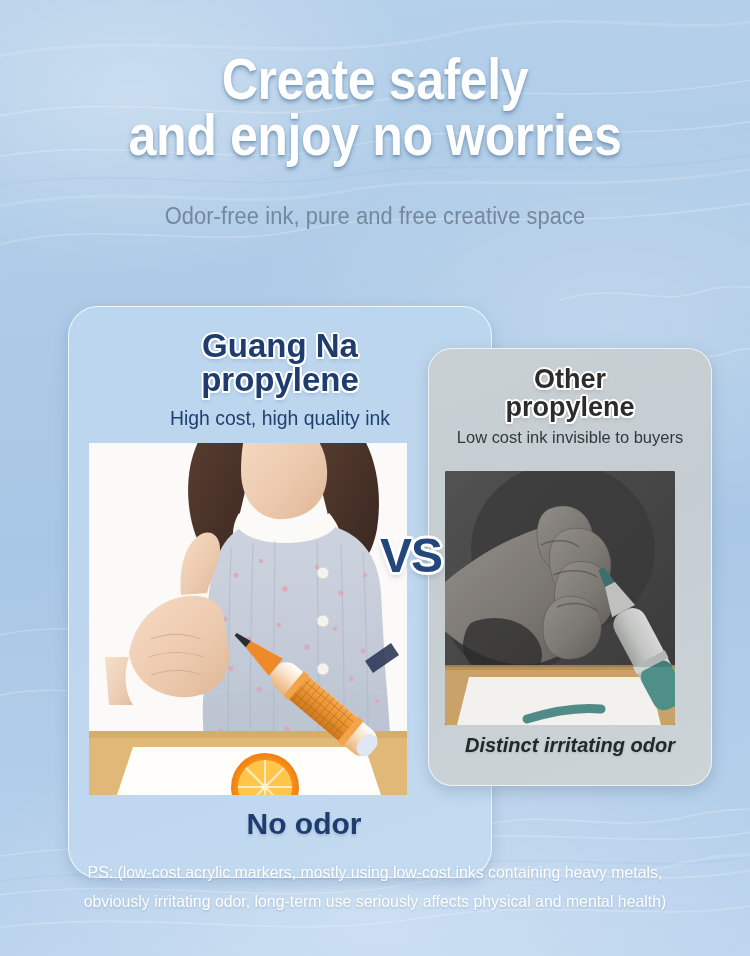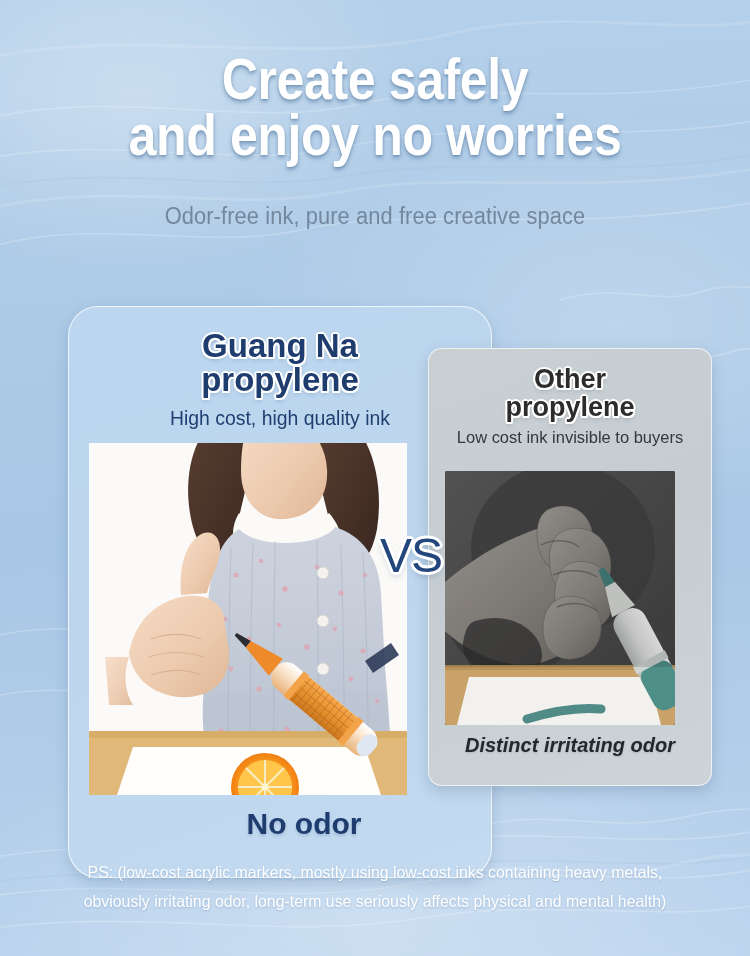--- a/index.html
+++ b/index.html
@@ -77,21 +77,21 @@
     margin-top: 44px;
   }
   .card-right {
     left: 428px;
     top: 348px;
     width: 284px;
     height: 438px;
     background: linear-gradient(160deg, #c8d0d4 0%, #c5cdd2 45%, #ccd4d8 100%);
     border: 1px solid rgba(255,255,255,0.70);
     box-shadow: 0 5px 14px rgba(90,115,140,0.30);
-    border-radius: 14px;
+    border-radius: 24px;
   }
 
   
   .card-title {
     text-align: center;
     font-weight: bold;
     line-height: 1.04;
     white-space: pre-line;
   }
   .card-left .card-title {
@@ -173,21 +173,21 @@
     text-shadow: 0 1px 2px rgba(80,90,100,0.22);
     font-style: italic;
   }
 
   
   .vs {
     position: absolute;
     left: 380px;
     top: 528px;
     font-size: 48px;
-    font-weight: normal;
+    font-weight: bold;
     color: #23467c;
     letter-spacing: -1px;
     text-shadow:
       3px 0 0 #fff, -3px 0 0 #fff, 0 3px 0 #fff, 0 -3px 0 #fff,
       2px 2px 0 #fff, -2px 2px 0 #fff, 2px -2px 0 #fff, -2px -2px 0 #fff,
       0 4px 6px rgba(60,90,130,0.35);
     z-index: 6;
   }
 
   

